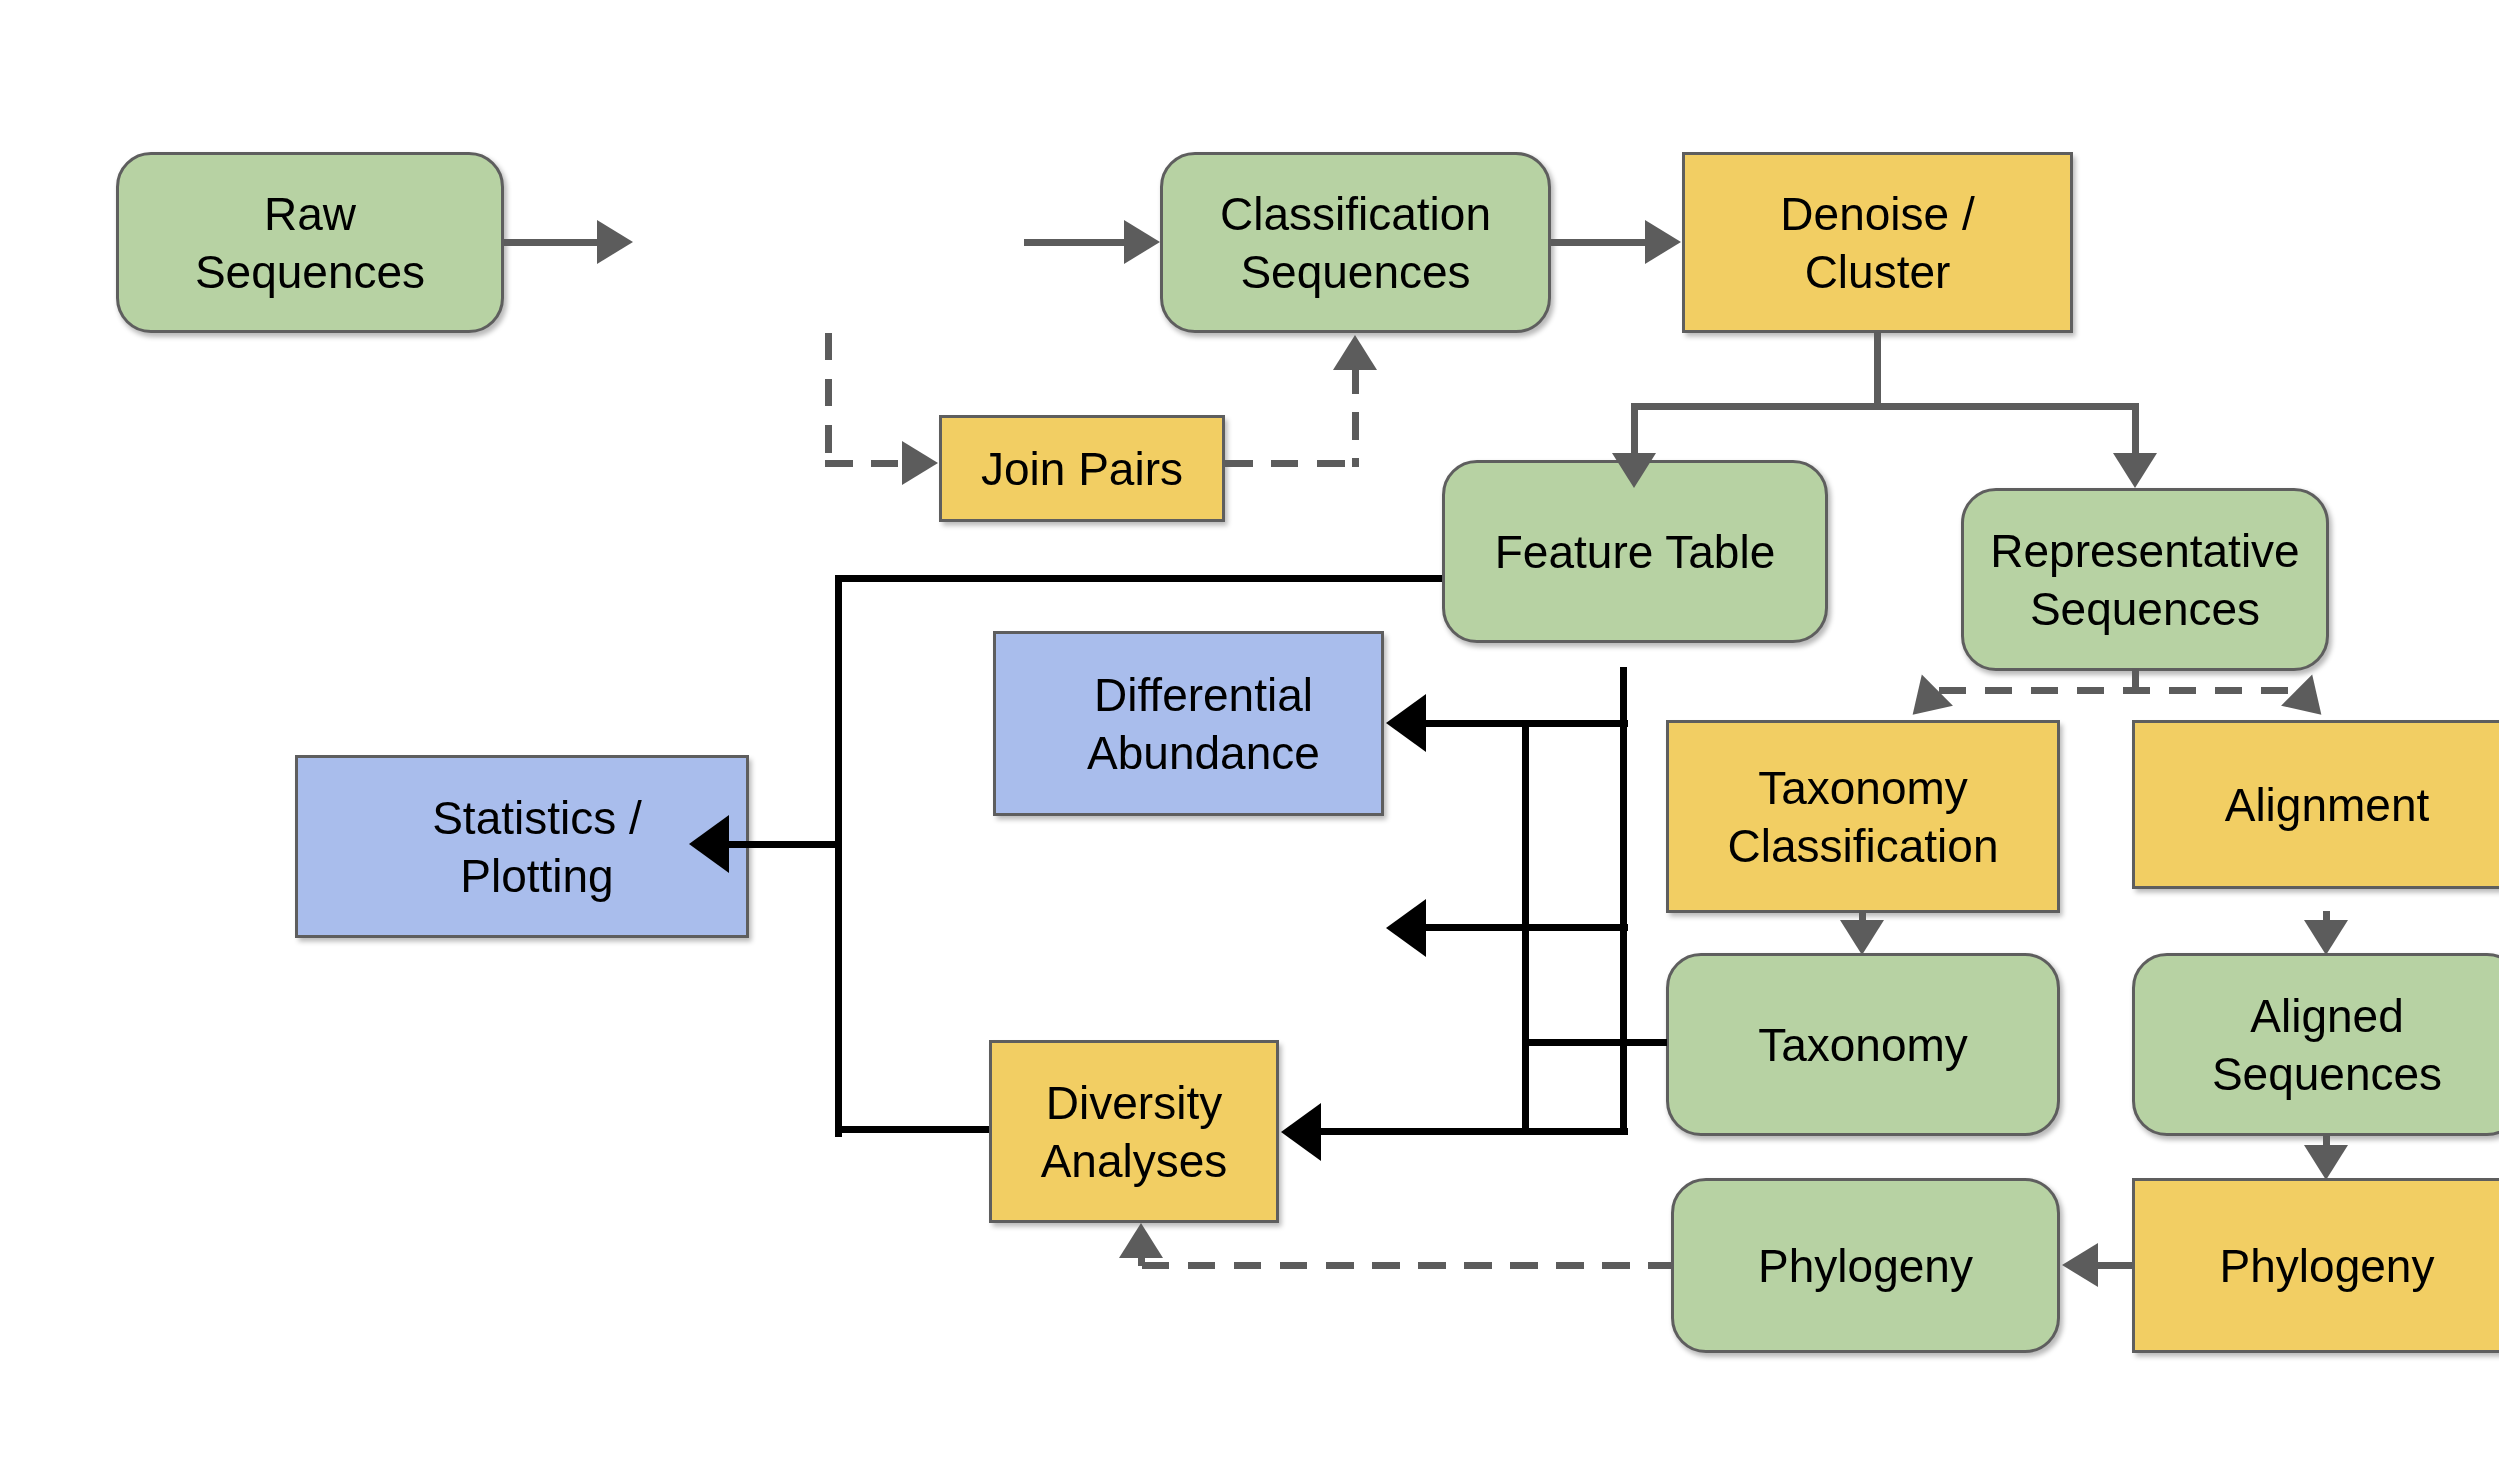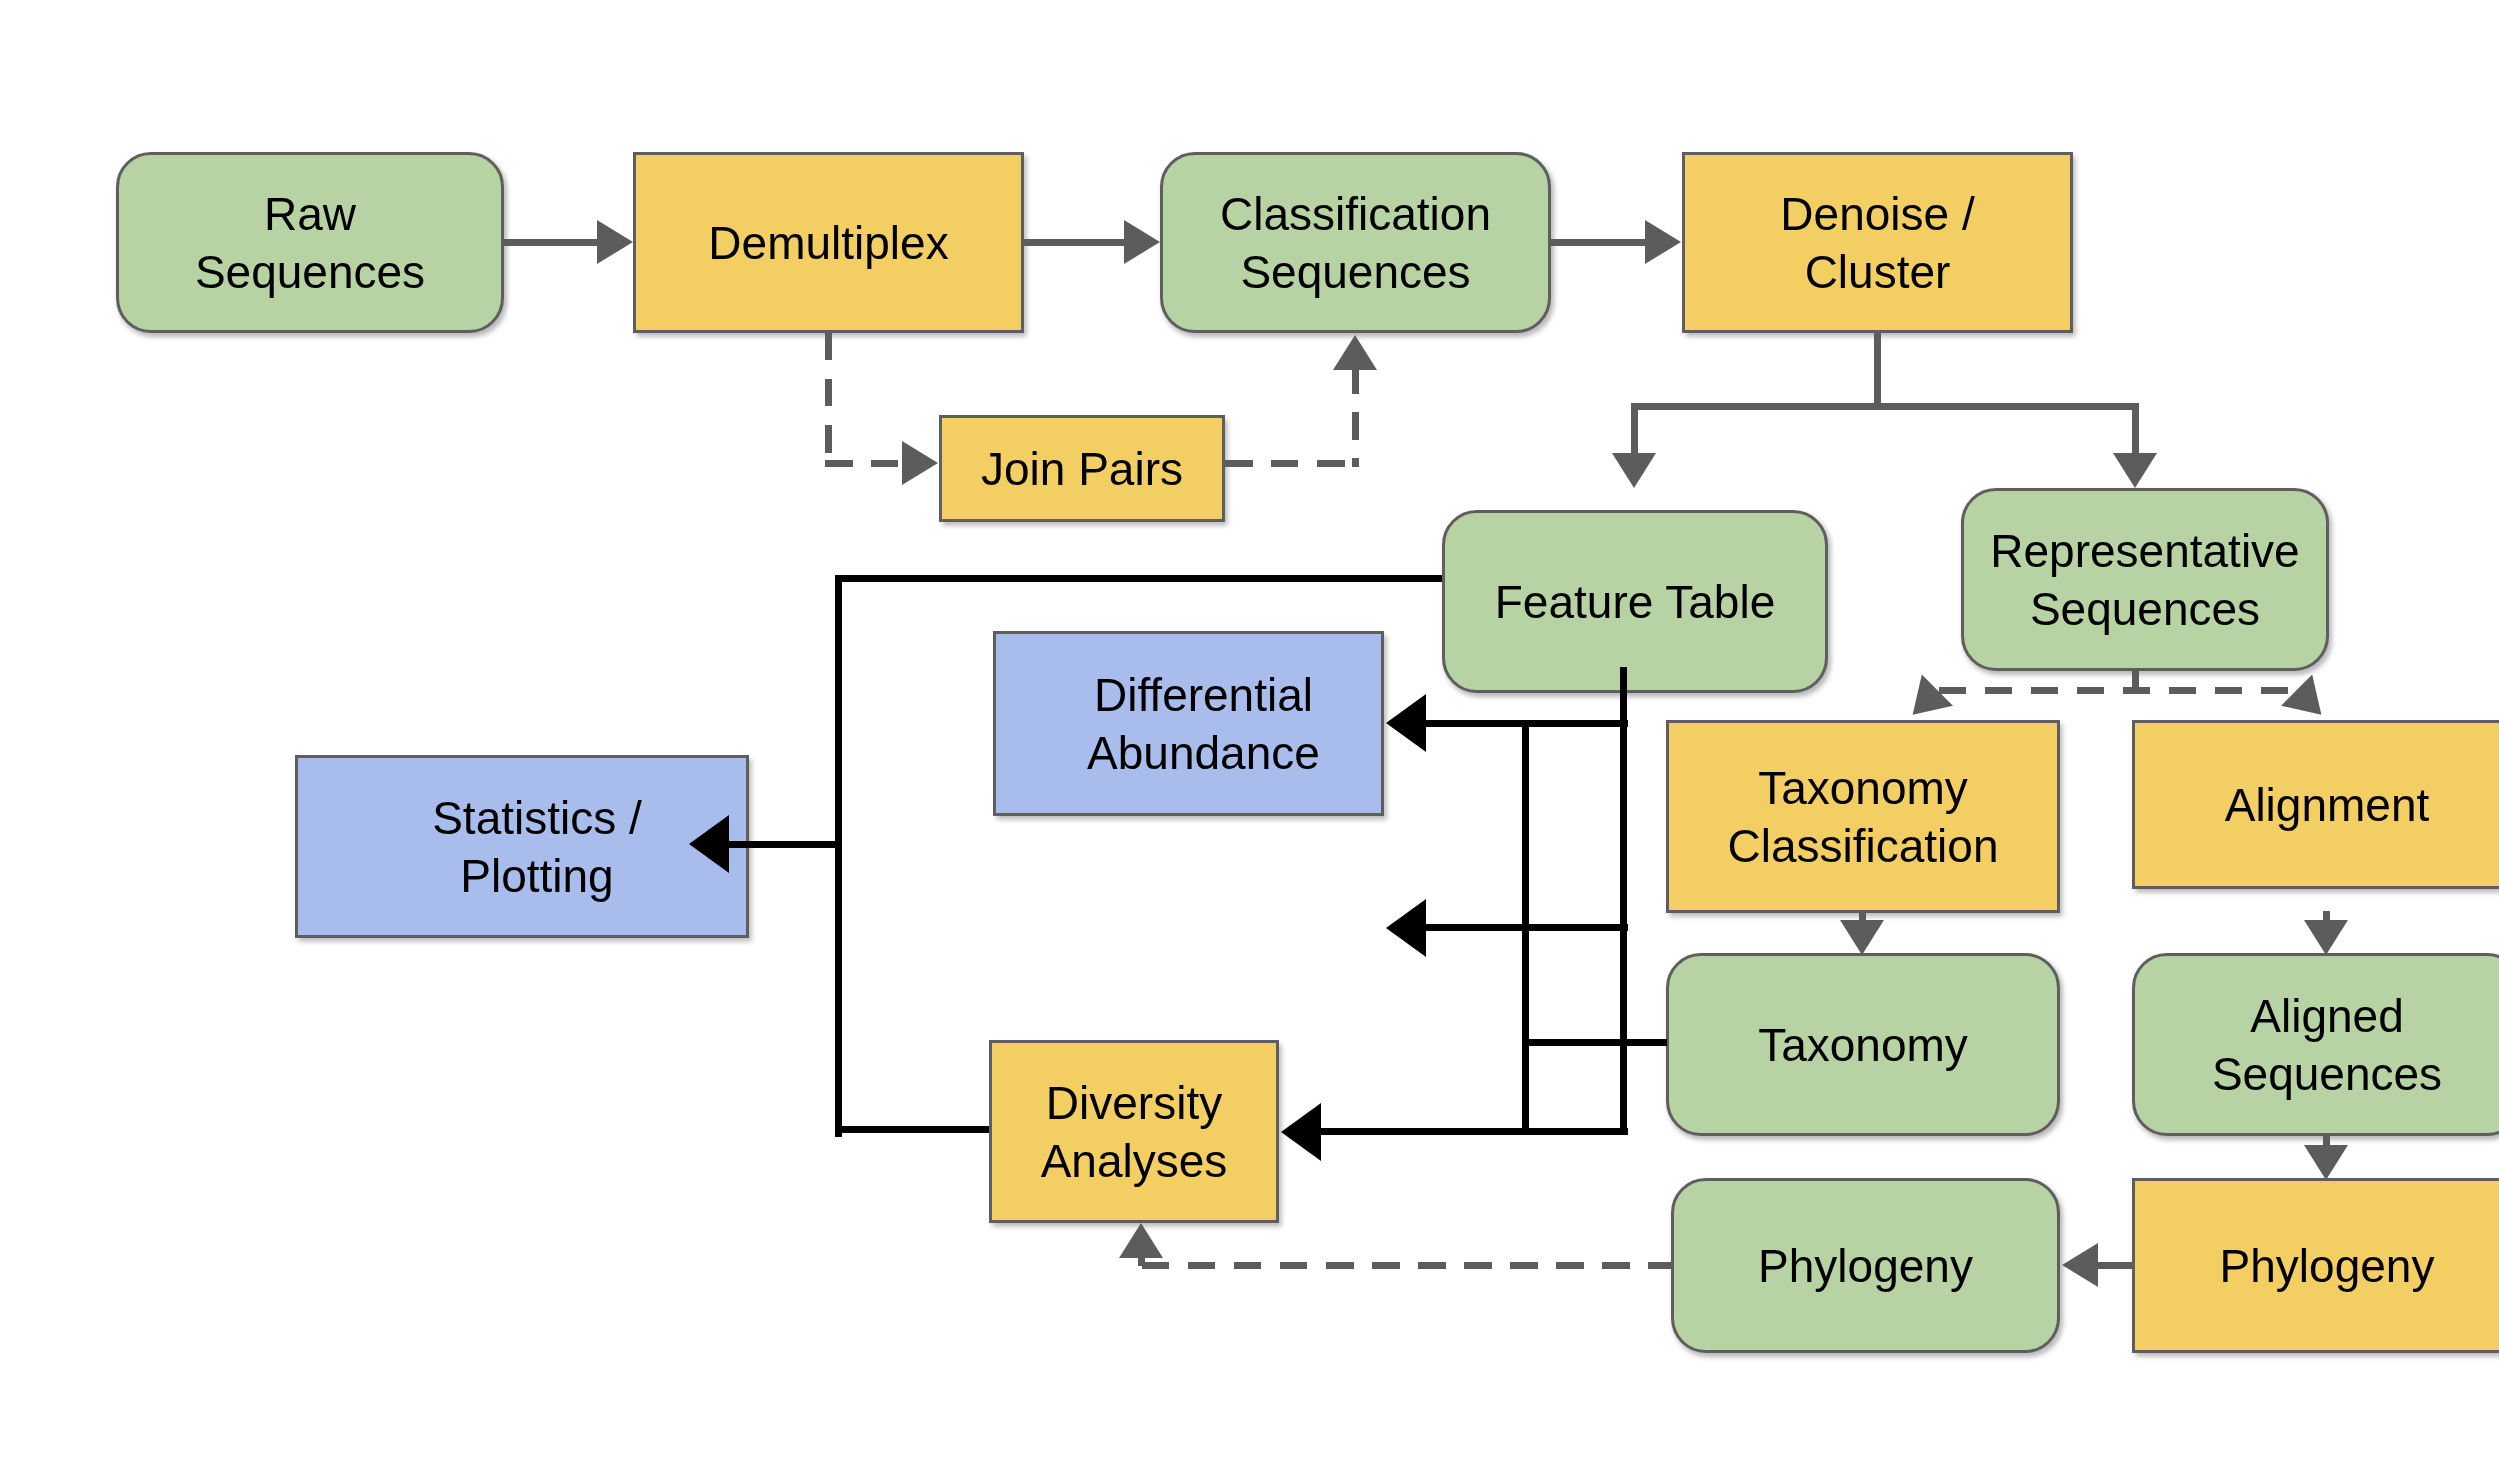--- a/index.html
+++ b/index.html
@@ -44,35 +44,32 @@
 </style>
 </head>
 <body>
 
 <div id="canvas">
 
   <div class="node green" style="left:76px;top:152px;width:388px;height:181px">
       <span class="label">Raw
 Sequences</span>
     </div>
-  <div class="node yellow" style="left:593px;top:152px;width:391px;height:181px">
-      <span class="label">Demultiplex</span>
-    </div>
   <div class="node green" style="left:1120px;top:152px;width:391px;height:181px">
       <span class="label">Classification
 Sequences</span>
     </div>
   <div class="node yellow" style="left:1642px;top:152px;width:391px;height:181px">
       <span class="label">Denoise /
 Cluster</span>
     </div>
   <div class="node yellow" style="left:899px;top:415px;width:286px;height:107px">
       <span class="label">Join Pairs</span>
     </div>
-  <div class="node green" style="left:1402px;top:510px;width:386px;height:183px">
+  <div class="node green" style="left:1402px;top:460px;width:386px;height:183px">
       <span class="label">Feature Table</span>
     </div>
   <div class="node green" style="left:1921px;top:488px;width:368px;height:183px">
       <span class="label">Representative
 Sequences</span>
     </div>
   <div class="node yellow" style="left:1626px;top:720px;width:394px;height:193px">
       <span class="label">Taxonomy
 Classification</span>
     </div>

